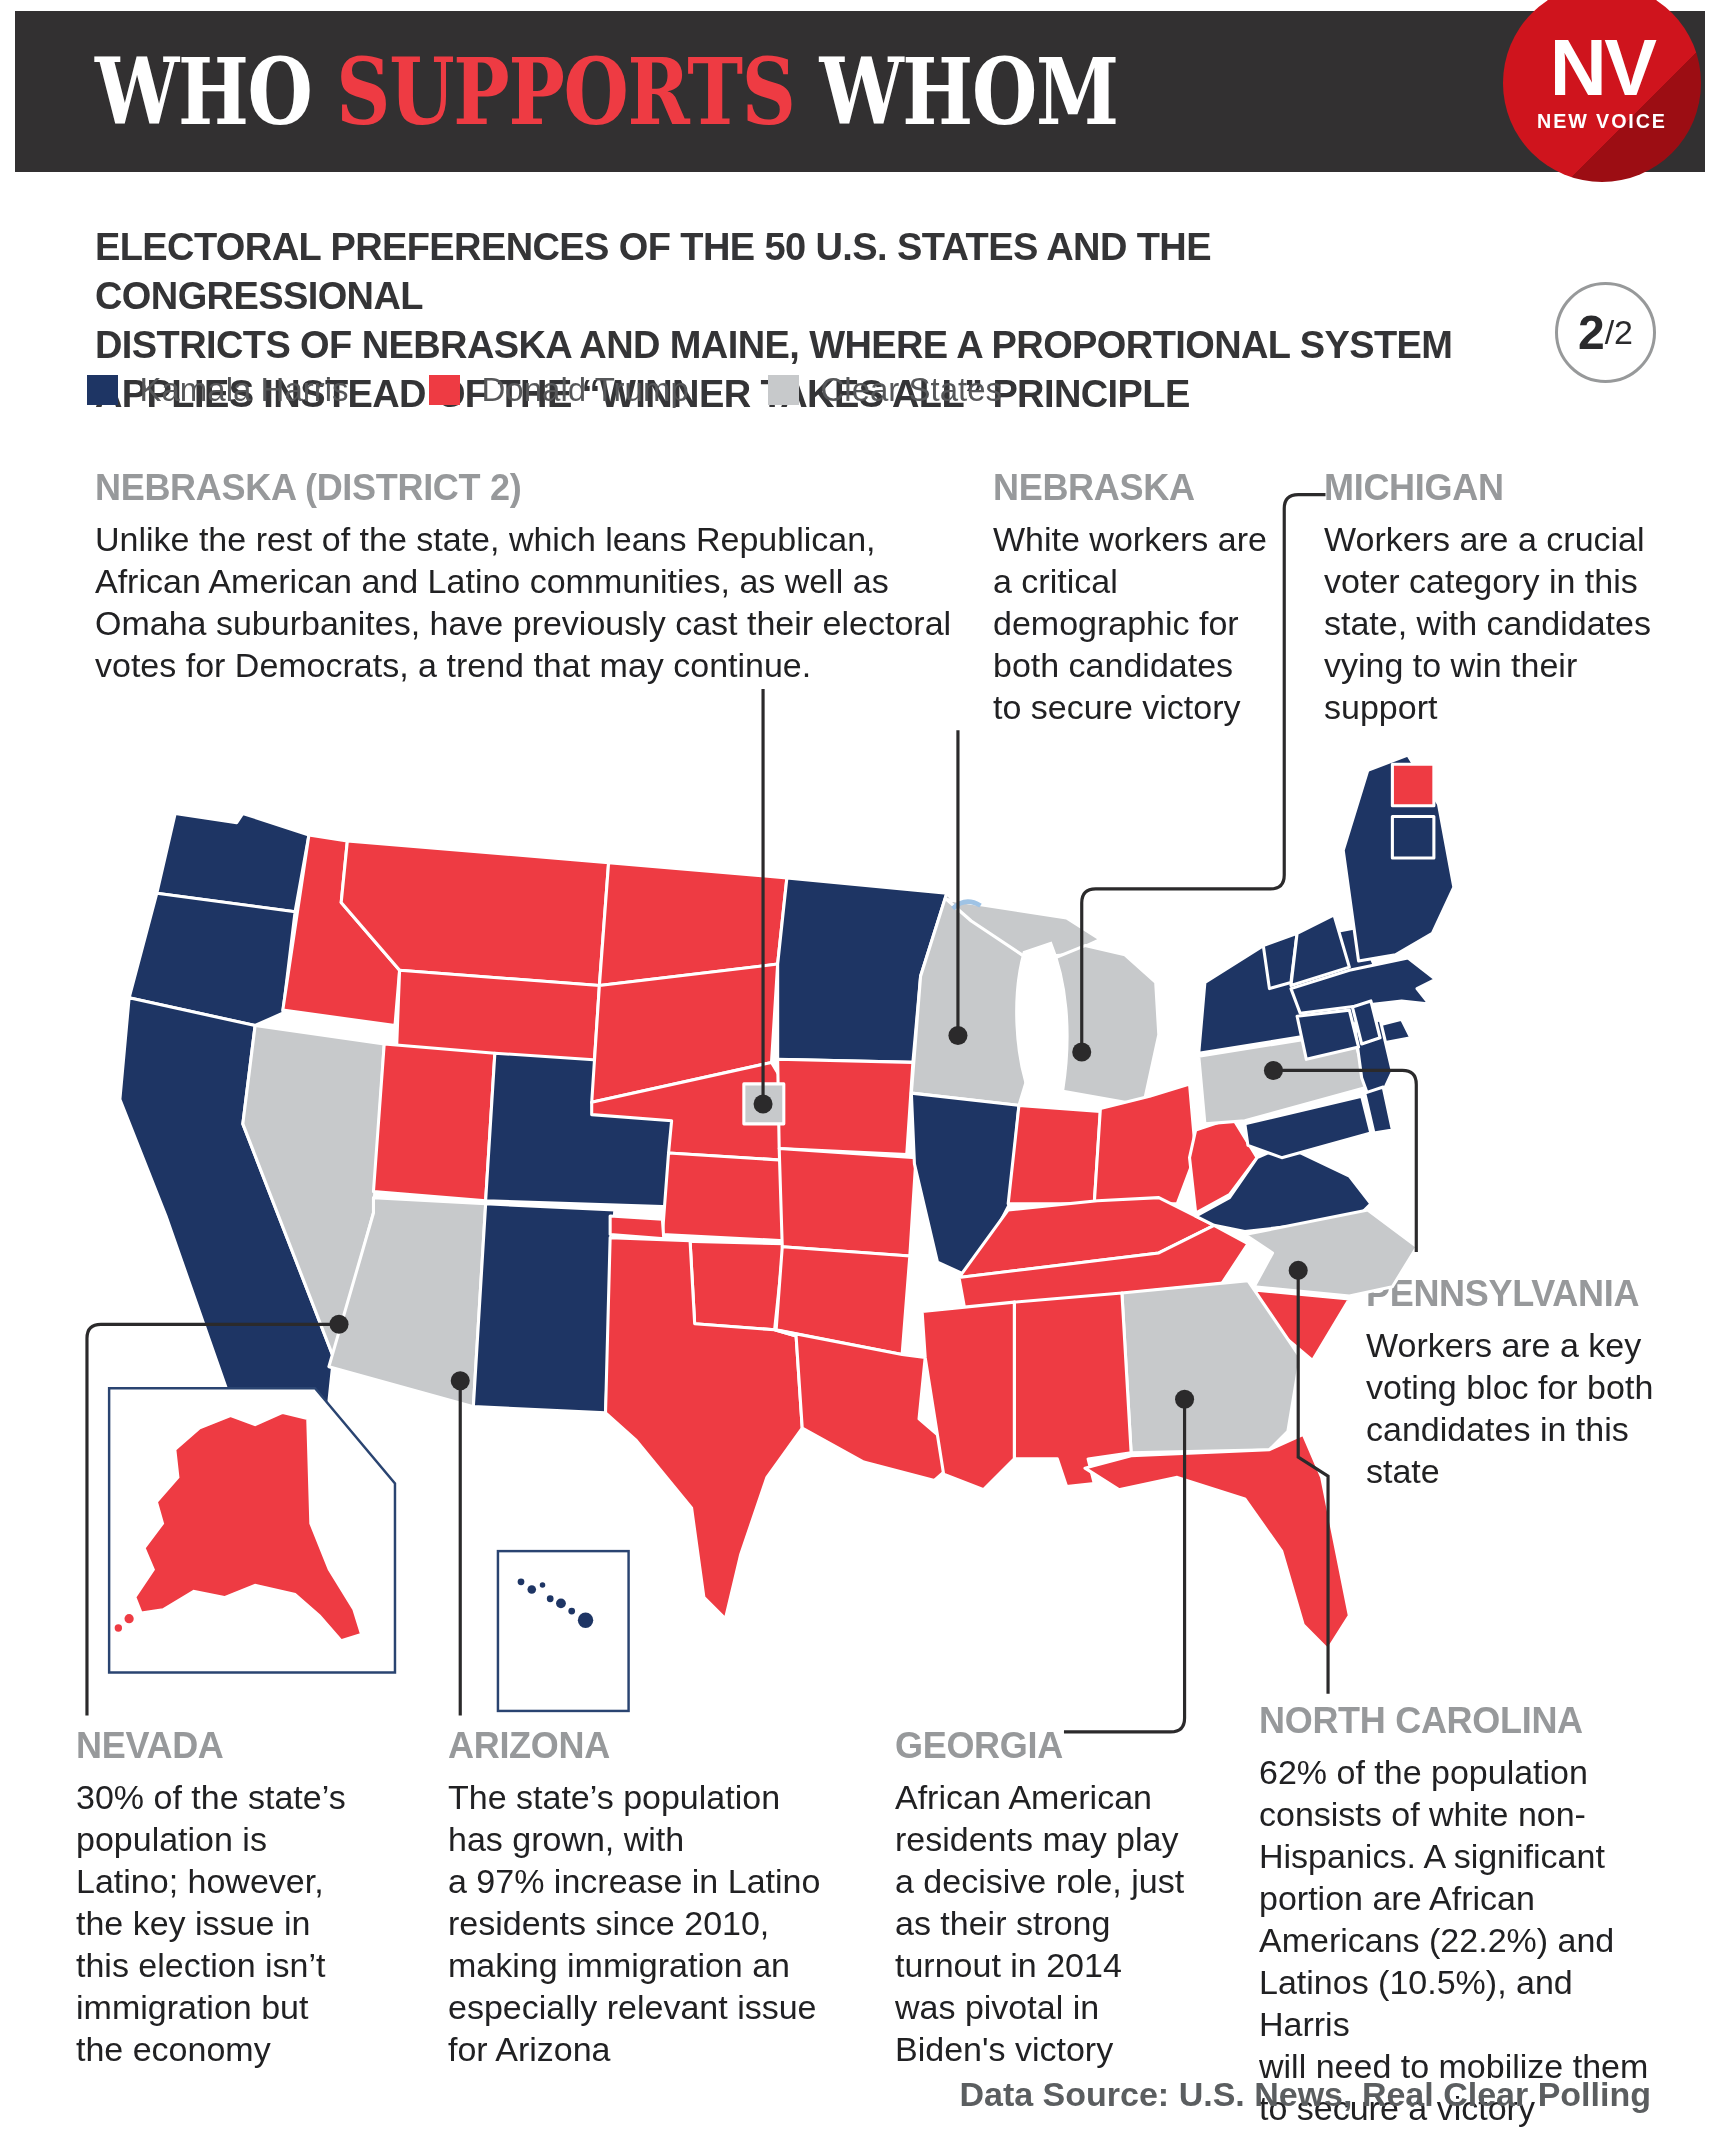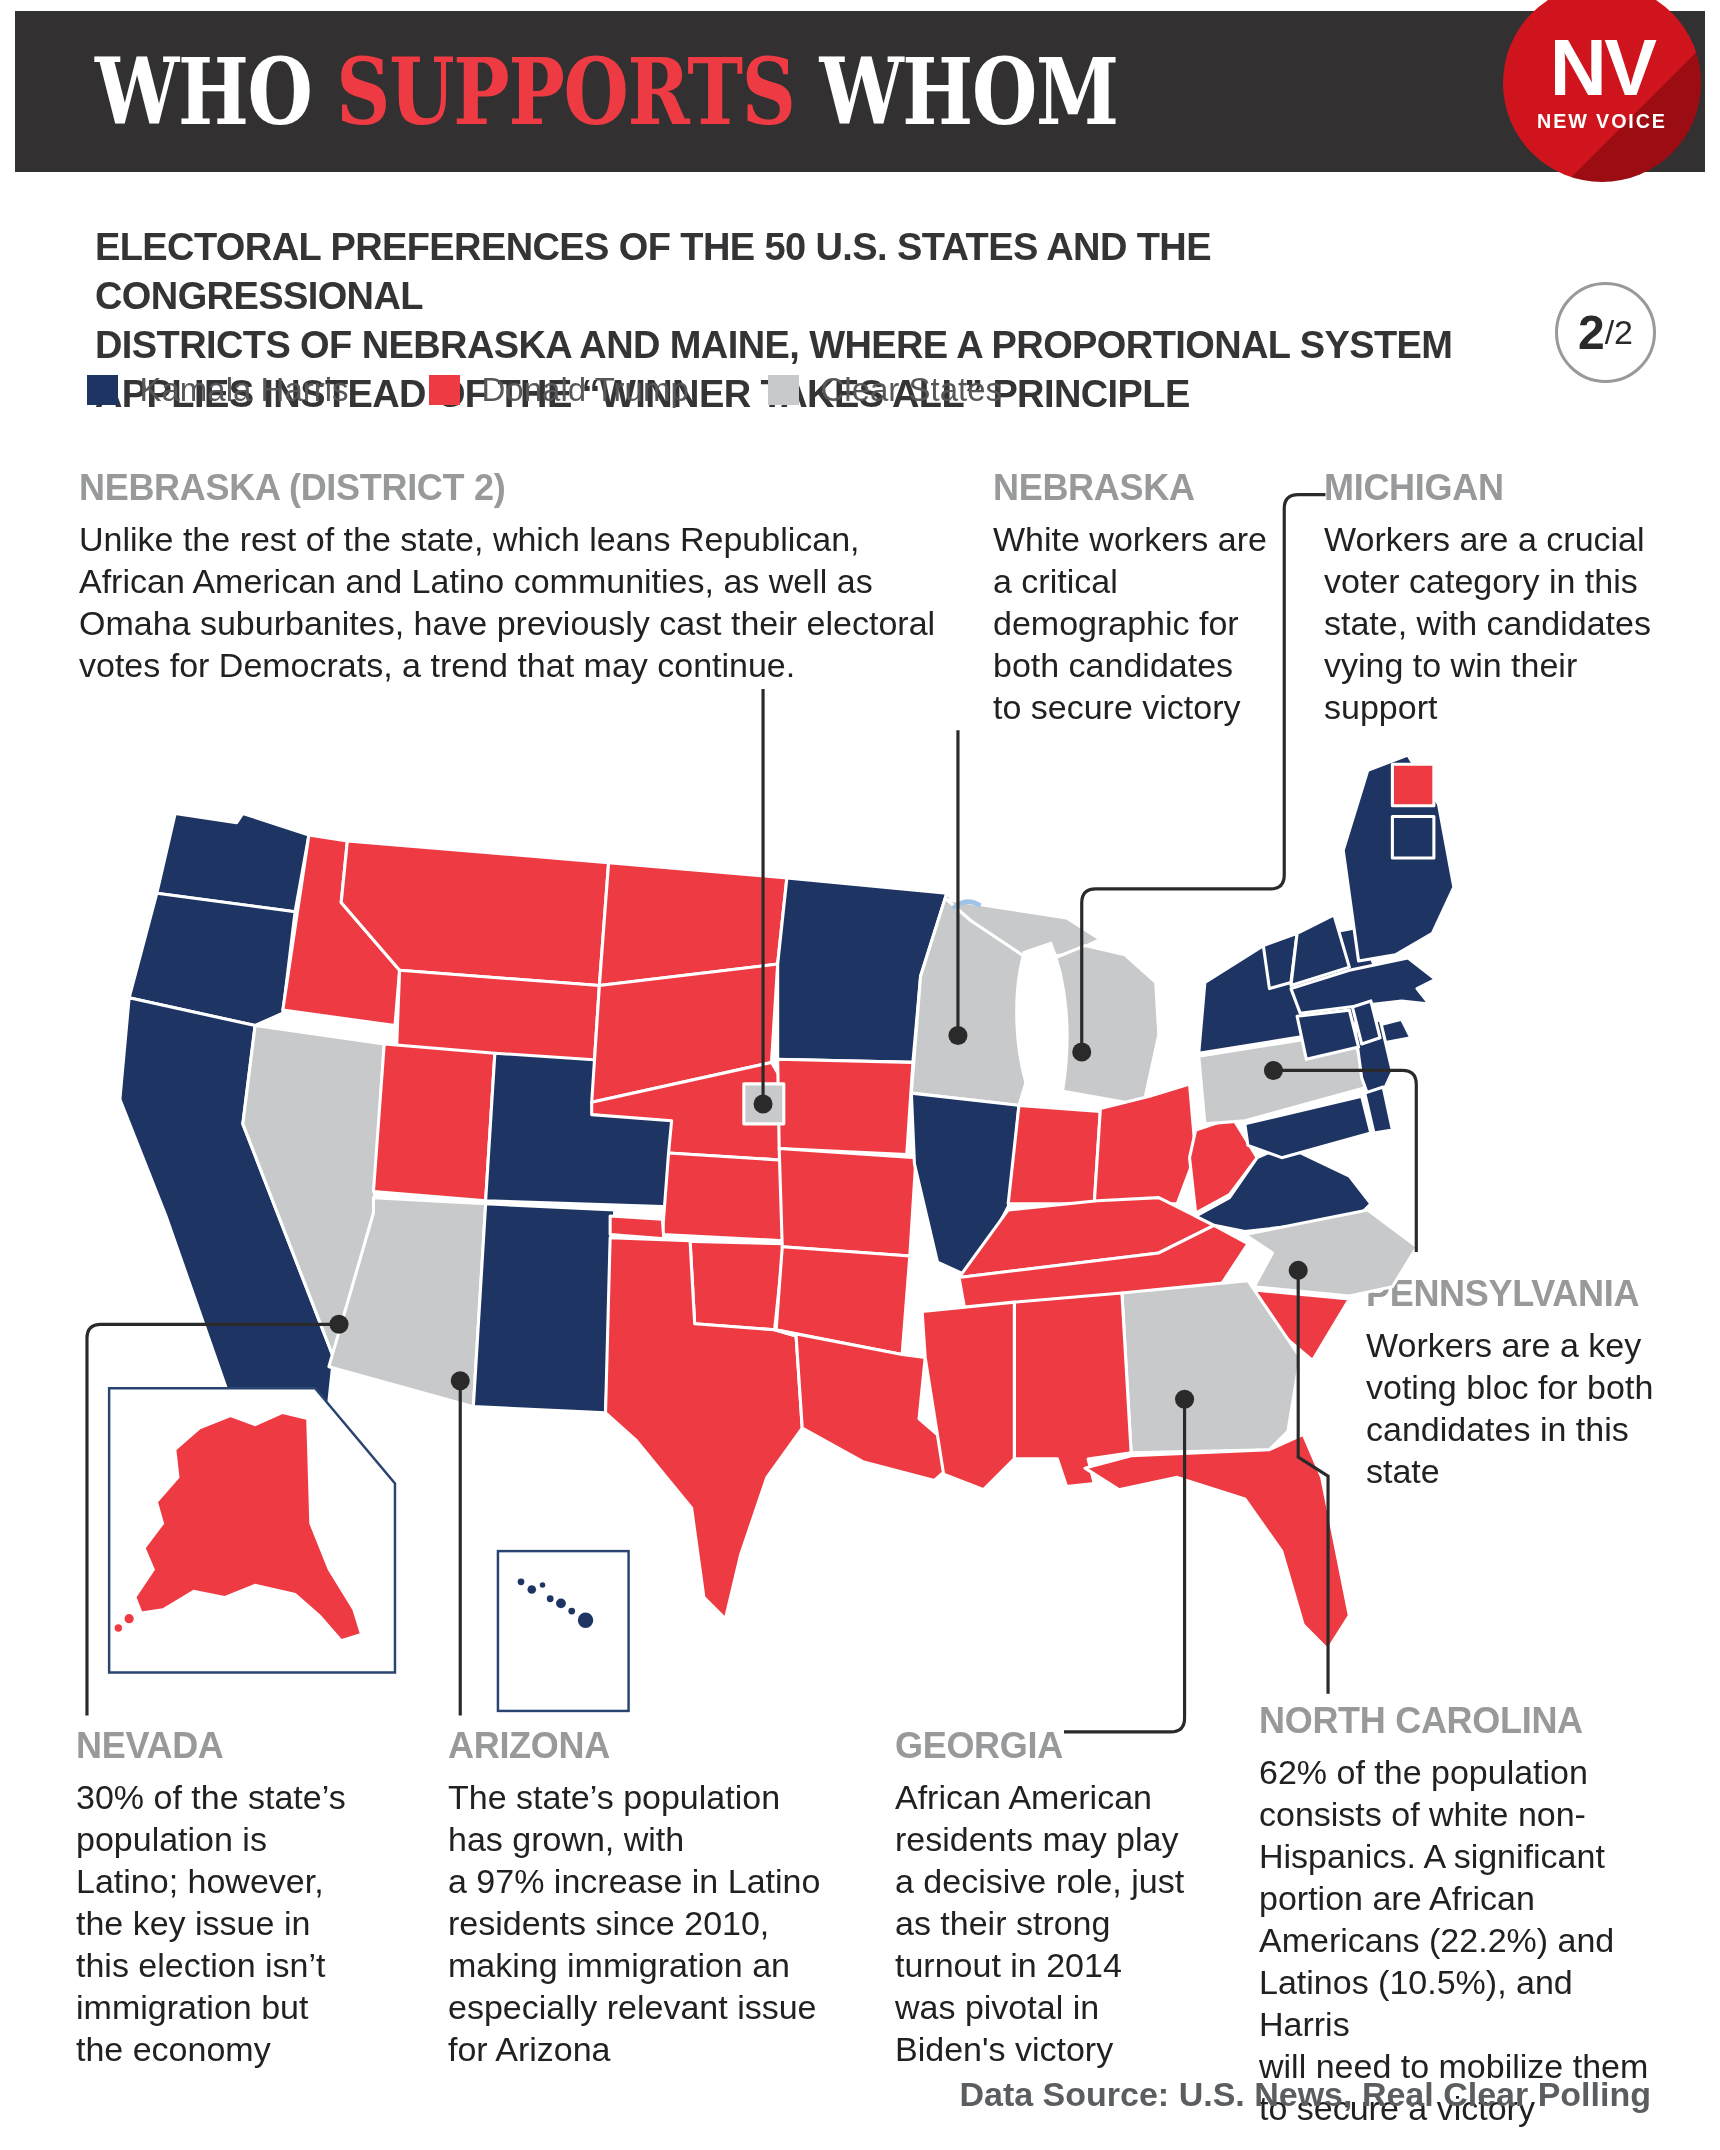--- a/index.html
+++ b/index.html
@@ -63,21 +63,21 @@
   <div class="legend-item" style="left:342px">
     <span class="legend-swatch" style="background: rgb(238, 59, 67);"></span>
     <span class="legend-label">Donald Trump</span>
   </div>
   <div class="legend-item" style="left:681px">
     <span class="legend-swatch" style="background: rgb(199, 201, 203);"></span>
     <span class="legend-label">Clear States</span>
   </div>
 </div>
 
-<div class="abs" style="left:79px;top:467px;width:939px">
+<div class="abs" style="left:95px;top:467px;width:939px">
   <div class="callout-title">NEBRASKA (DISTRICT 2)</div>
   <div class="callout-body">Unlike the rest of the state, which leans Republican,
 African American and Latino communities, as well as
 Omaha suburbanites, have previously cast their electoral
 votes for Democrats, a trend that may continue.</div>
 </div>
 <div class="abs" style="left:993px;top:467px;width:317px">
   <div class="callout-title">NEBRASKA</div>
   <div class="callout-body">White workers are
 a critical

